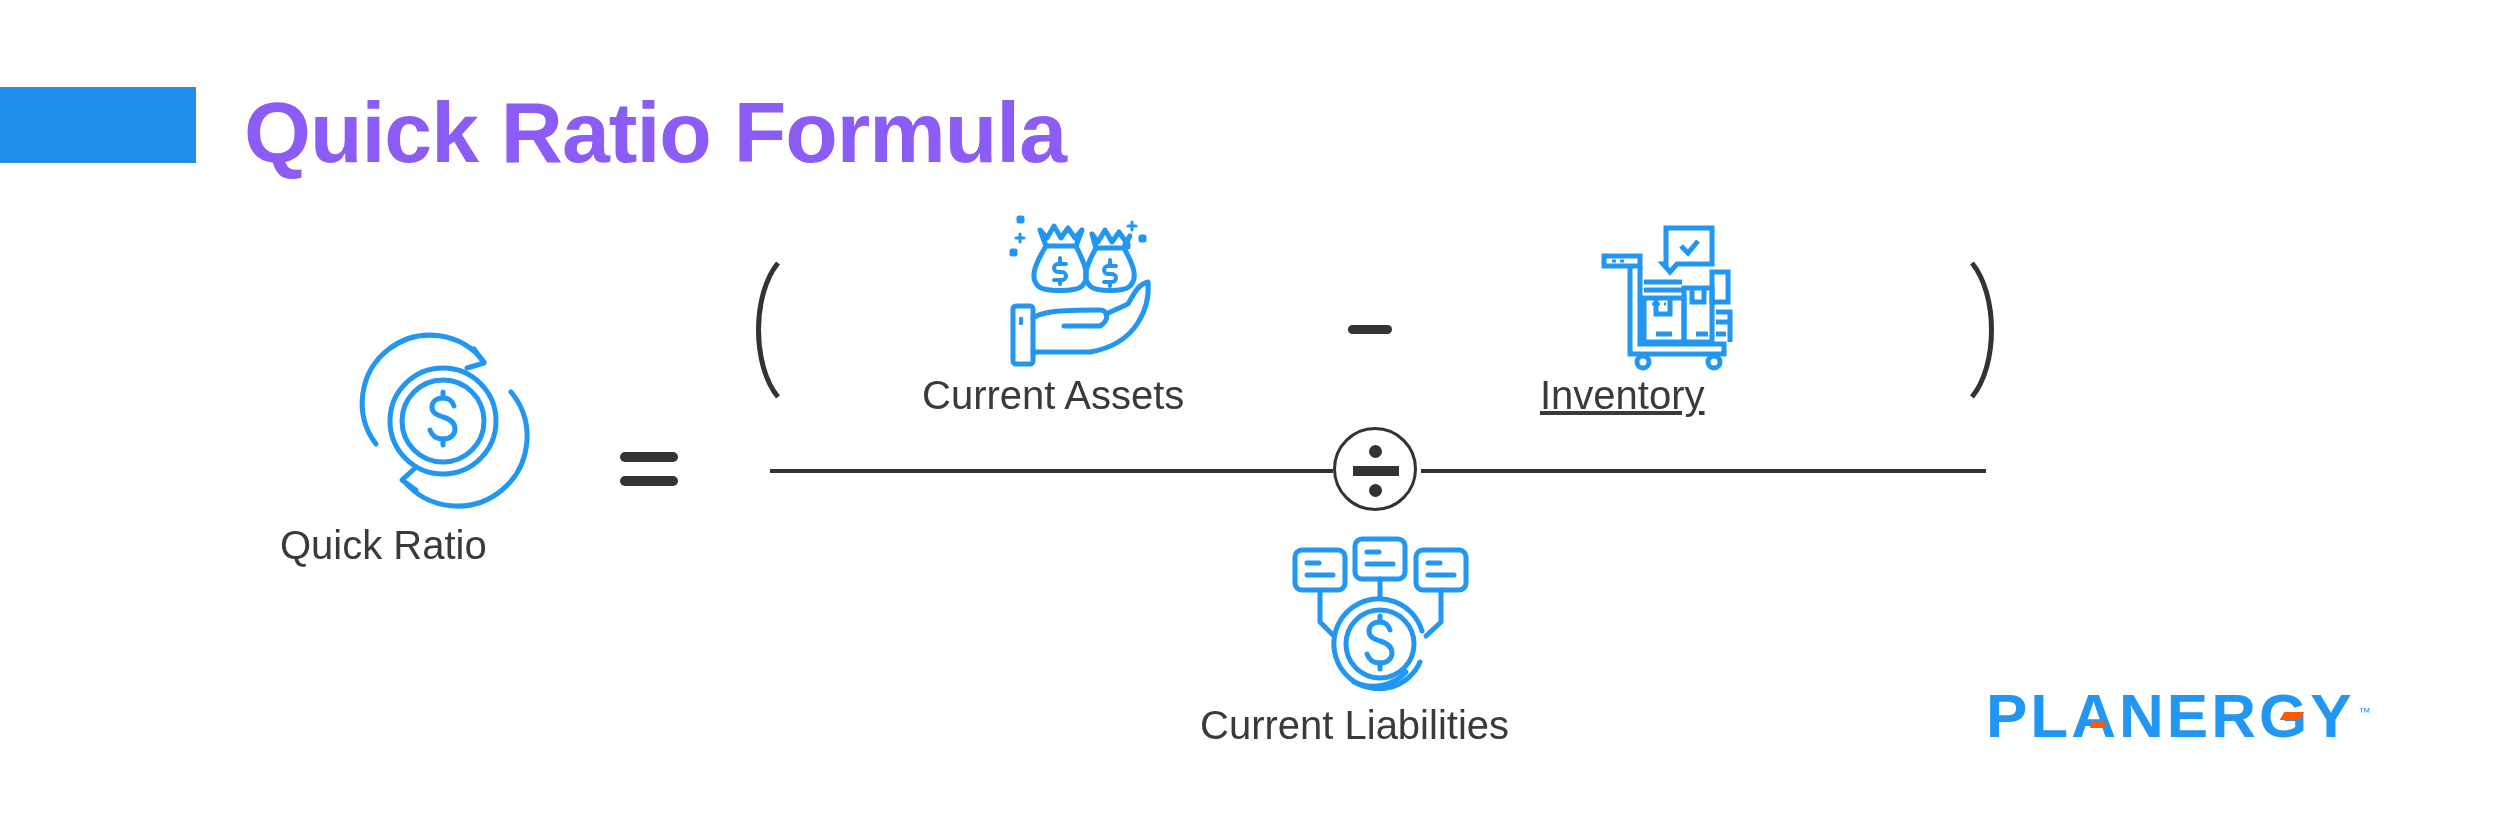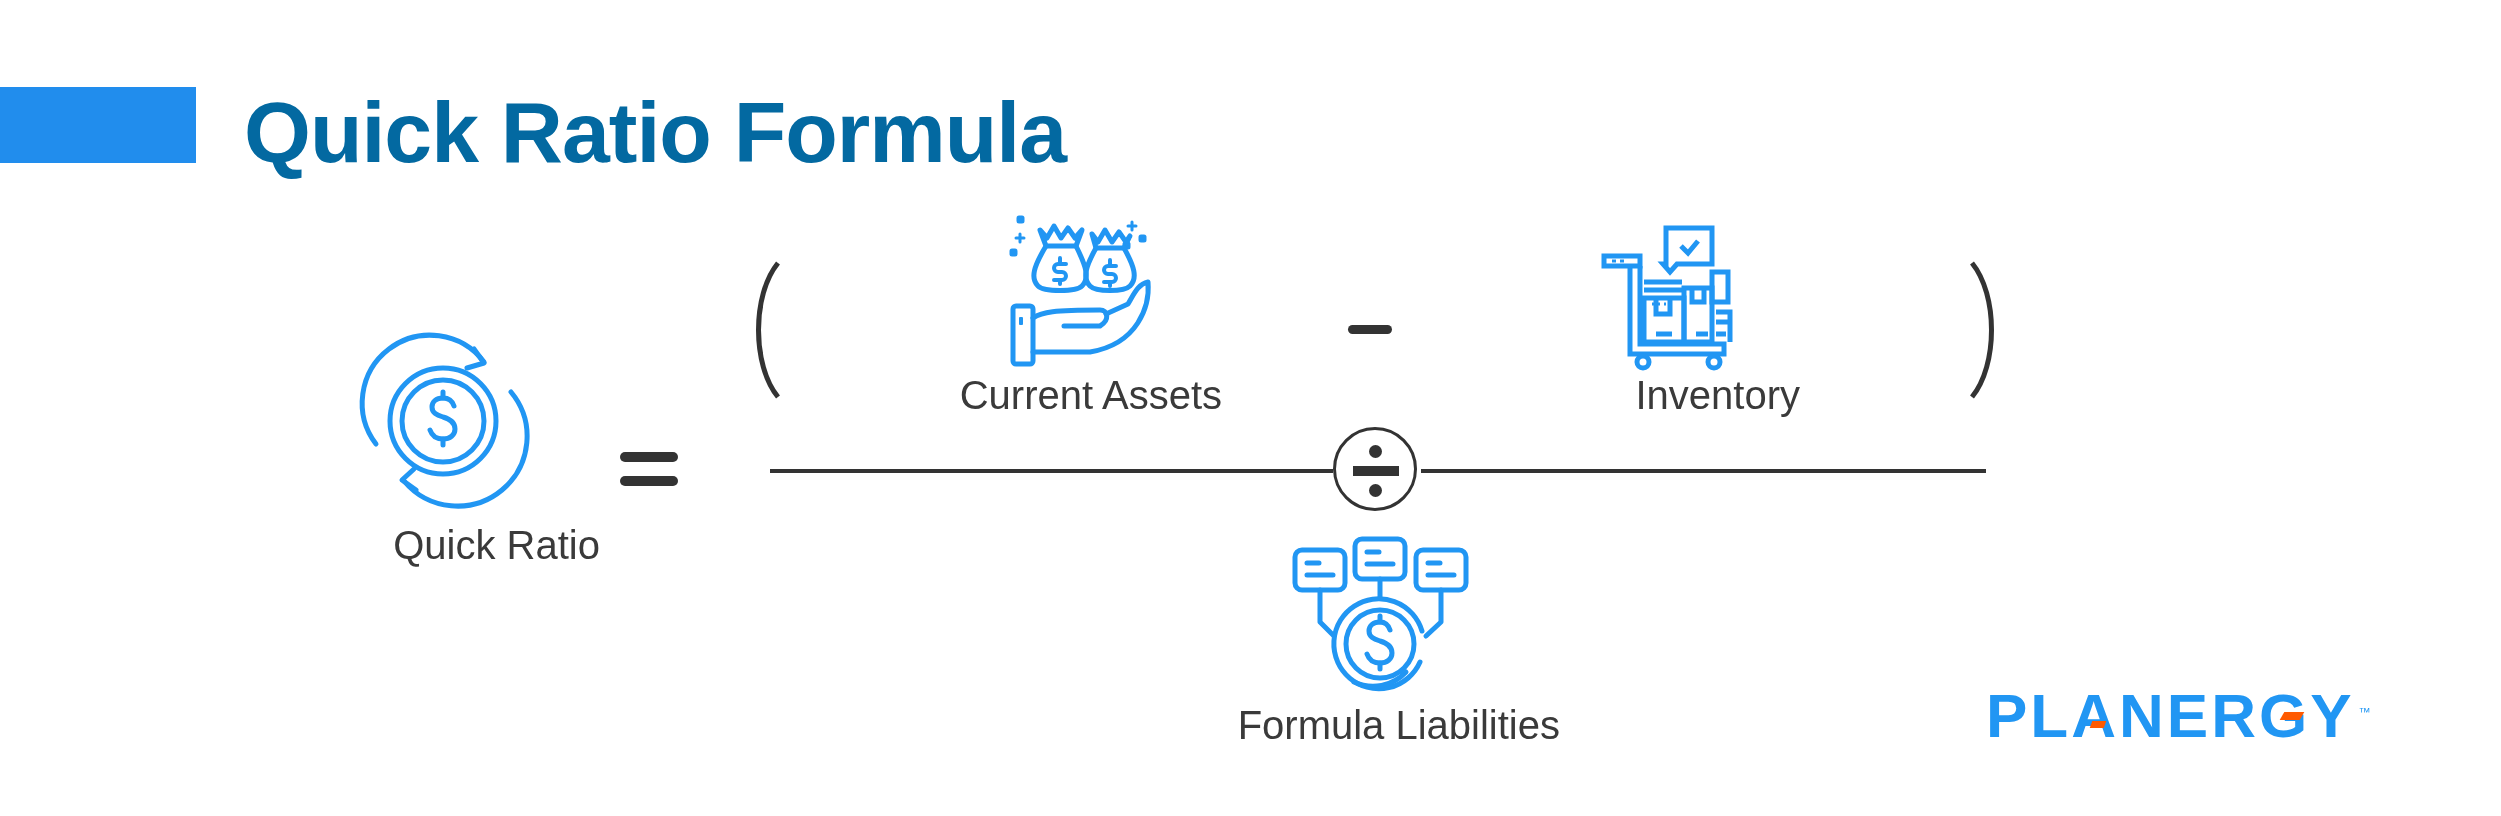--- a/index.html
+++ b/index.html
@@ -1,22 +1,22 @@
 <!DOCTYPE html>
 <html><head>
 <meta charset="utf-8">
 <style>
   html, body { margin:0; padding:0; background:#ffffff; }
   body { width:2501px; height:816px; position:relative; overflow:hidden;
          font-family:"Liberation Sans", "DejaVu Sans", sans-serif; }
   .abs { position:absolute; }
   .accent-bar { left:0; top:87px; width:196px; height:76px; background:#218DED; }
-  .title { left:244px; top:82px; font-size:86px; font-weight:bold; color:#0369a1;
+  .title { left:244px; top:82px; font-size:86px; font-weight:bold; color:#8b5cf6;
            letter-spacing:-1px; line-height:100px; white-space:nowrap; }
-  .label { color:#3A3A3A; font-size:40px; line-height:46px; white-space:nowrap; text-align:right; }
+  .label { color:#3A3A3A; font-size:40px; line-height:46px; white-space:nowrap; text-align:left; }
   .icon svg { display:block; overflow:visible; }
   .logo { left:1986px; top:688px; font-size:62px; font-weight:bold; color:#2196F3;
           letter-spacing:3px; line-height:56px; white-space:nowrap; }
   .tm { font-size:12px; font-weight:normal; vertical-align:top; letter-spacing:0; position:relative; top:-4px; margin-left:4px; }
 </style>
 </head>
 <body>
 
 <div class="abs accent-bar"></div>
 <div class="abs title">Quick Ratio Formula</div>
@@ -97,21 +97,21 @@
     <path d="M92 62 V76 H104 V62"></path>
     <path d="M96 108 h12"></path>
     <rect x="112" y="46" width="16" height="30"></rect>
     <path d="M116 96 H130 M116 86 H130 V116 M116 108 h10"></path>
     <path d="M52 78 h2 M58 78 h2 M64 78 h2" stroke-width="3"></path>
 
     <circle cx="43" cy="136" r="6"></circle>
     <circle cx="114" cy="136" r="6"></circle>
   </svg>
 </div>
-<div class="abs label" style="left:1540px; top:372px; width:260px;">Inventory</div>
+<div class="abs label" style="left:1540px; top:372px; width:260px;text-decoration:underline;">Inventory</div>
 
 <div class="abs" style="left:1968px; top:260px;">
   <svg width="34" height="140" viewBox="0 0 34 140" fill="none" stroke="#333" stroke-width="5">
     <path d="M4 3 C 30 35, 30 105, 4 137"></path>
   </svg>
 </div>
 
 <div class="abs" style="left:770px; top:469px; width:563px; height:4px; background:#333;"></div>
 <div class="abs" style="left:1421px; top:469px; width:565px; height:4px; background:#333;"></div>
 
@@ -137,20 +137,20 @@
 
     <path d="M128 126 A 45 45 0 1 1 130 95"></path>
     <path d="M114 136 A 45 45 0 0 1 62 146"></path>
     <circle cx="88" cy="108" r="34"></circle>
 
     <path d="M98 94 C96 88 92 86 88 86 C81 86 77 90 77 95 C77 101 82 103 88 105 C95 107 100 110 100 117 C100 123 95 127 88 127 C82 127 77 124 75 118"></path>
     <line x1="88" y1="80" x2="88" y2="86"></line>
     <line x1="88" y1="127" x2="88" y2="133"></line>
   </svg>
 </div>
-<div class="abs label" style="left:1200px; top:702px; width:360px;">Formula Liabilities</div>
+<div class="abs label" style="left:1200px; top:702px; width:360px;">Current Liabilities</div>
 
 <div class="abs logo">
   <span>PLANERGY</span><span class="tm">™</span>
 </div>
 
 <div class="abs" style="left:2091px; top:721px; width:14px; height:7px; background:#FF5A00; transform:skewX(-20deg);"></div>
 <div class="abs" style="left:2282px; top:712px; width:20px; height:8px; background:#FF5A00; transform:skewX(-30deg);"></div>
 
 </body></html>

